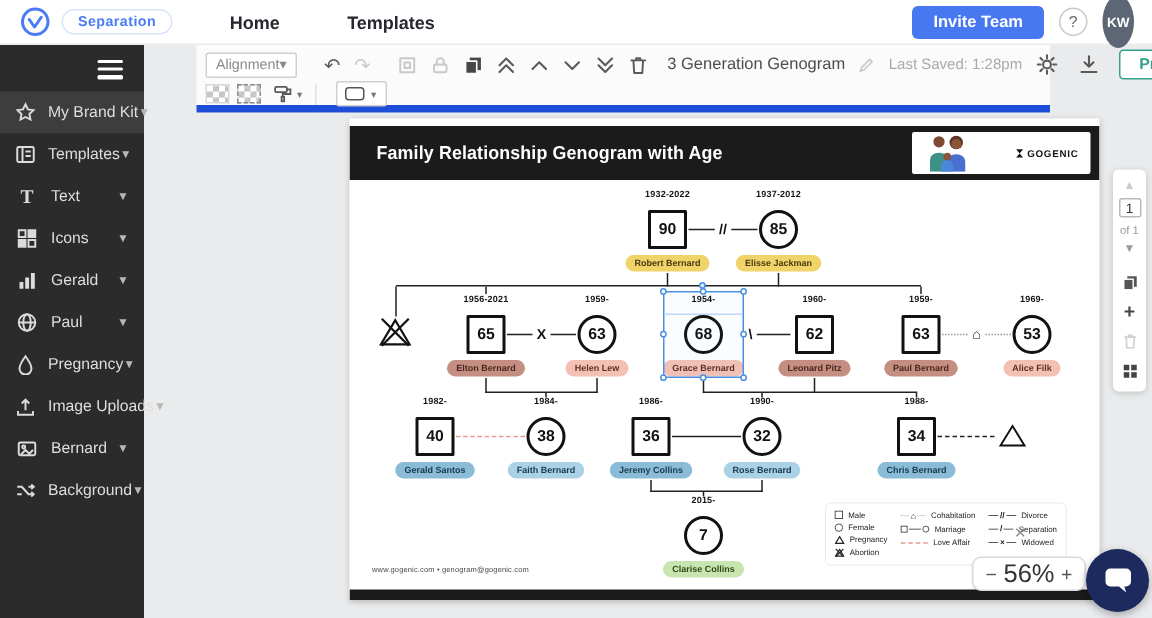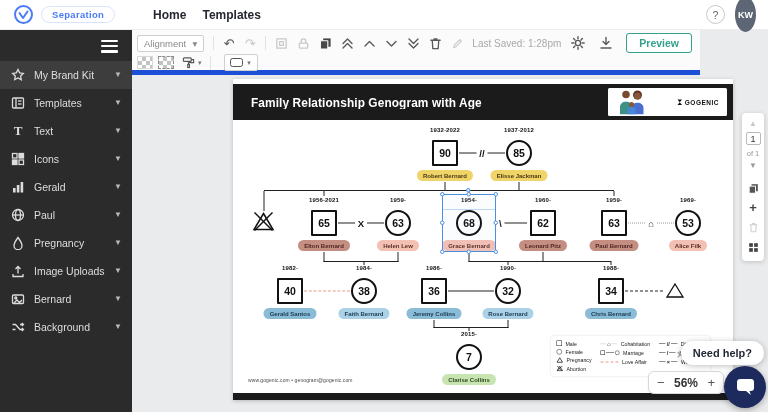--- a/index.html
+++ b/index.html
@@ -7,32 +7,32 @@
   body { font-family:"Liberation Sans", sans-serif; background:#eaebec; }
   .app { position:relative; width:768px; height:412px; }
 
   
   .topbar { position:absolute; left:0; top:0; width:768px; height:30px; background:#fff;
             border-bottom:1px solid #ececec; display:flex; align-items:center; z-index:30; }
   .brand-logo { width:19px; height:19px; border:2.2px solid #4a7cf6; border-radius:50%;
                 margin-left:14px; display:flex; align-items:center; justify-content:center; }
   .plan-badge { margin-left:8px; font-size:9.5px; font-weight:700; color:#4a7cf6;
                 border:1px solid #d9e3fb; border-radius:10px; padding:2px 10px; letter-spacing:.3px; }
-  .top-nav { display:flex; gap:16px; margin-left:38px; }
+  .top-nav { display:flex; gap:45px; margin-left:38px; }
   .top-nav span { font-size:12px; font-weight:700; color:#25282e; cursor:default; }
   .topbar-right { margin-left:auto; display:flex; align-items:center; gap:10px; margin-right:12px; }
   .invite-btn { background:#4878f0; color:#fff; font-size:11px; font-weight:600;
                 border:none; border-radius:4px; padding:5px 14px; }
   .help-btn { width:19px; height:19px; border:1px solid #c9c9c9; border-radius:50%;
               font-size:10.5px; color:#666; display:flex; align-items:center; justify-content:center; background:#fff; }
   .avatar { width:21px; height:35px; border-radius:50%; background:#5d6675; color:#fff;
             font-size:9px; font-weight:700; display:flex; align-items:center; justify-content:center; }
 
   
-  .sidebar { position:absolute; left:0; top:30px; width:132px; height:382px; background:#2b2b2b; z-index:25; }
+  .sidebar { position:absolute; left:0; top:30px; width:96px; height:382px; background:#2b2b2b; z-index:25; }
   .burger { margin:10px 14px 8px auto; width:17px; display:block; }
   .burger i { display:block; height:2.2px; background:#fff; margin-bottom:3px; border-radius:1px; }
   .side-item { height:28px; display:flex; align-items:center; padding:0 10px; cursor:pointer; }
   .side-item.active { background:#3d3d3d; }
   .side-item .s-ico { width:16px; height:16px; display:flex; align-items:center; justify-content:center; }
   .side-item .s-ico svg { stroke:#dcdcdc; fill:none; stroke-width:1.3; }
   .side-item .t-ico { color:#dcdcdc; font-family:"Liberation Serif", serif; font-weight:700; font-size:13px; }
   .side-item .s-label { color:#dedede; font-size:10.5px; margin-left:8px; white-space:nowrap; }
   .side-item .s-caret { margin-left:auto; color:#b7b7b7; font-size:8px; }
 
@@ -142,21 +142,21 @@
              display:flex; align-items:center; justify-content:center; }
   .pp-of { font-size:7.5px; color:#999; }
   .pp-icons { margin-top:9px; display:flex; flex-direction:column; align-items:center; gap:9px; }
   .pp-icons svg { display:block; }
   .pp-plus { font-size:13px; color:#444; line-height:10px; font-weight:600; }
 
   .zoom-pill { position:absolute; right:44px; bottom:18px; width:76px; height:23px; background:#fff;
                border:1px solid #d9d9d9; border-radius:6px; display:flex; align-items:center;
                justify-content:space-between; padding:0 8px; z-index:40; box-shadow:0 1px 2px rgba(0,0,0,.08); }
   .zp-btn { font-size:13px; color:#555; line-height:1; }
-  .zp-val { font-size:12px; font-weight:700; color:#333; }
+  .zp-val { font-size:17px; font-weight:400; color:#333; }
 
   .help-pill { position:absolute; right:4px; bottom:47px; background:#fff; border-radius:14px; padding:6px 12px;
                font-size:11px; font-weight:600; color:#1f2430; box-shadow:0 1px 6px rgba(0,0,0,.25); z-index:41; }
   .help-close { position:absolute; right:84px; bottom:51px; color:#8a8a8a; font-size:13px; line-height:1; z-index:41; }
   .chat-fab { position:absolute; right:2px; bottom:4px; width:42px; height:42px; border-radius:50%;
               background:#1d2a5e; display:flex; align-items:center; justify-content:center;
               box-shadow:0 2px 6px rgba(0,0,0,.3); z-index:42; }
 </style>
 </head>
 <body>
@@ -168,20 +168,21 @@
       <svg width="11" height="10" viewBox="0 0 11 10">
           <polyline points="1.5,3 5,8 9.5,1.5" fill="none" stroke="#4a7cf6" stroke-width="2" stroke-linecap="round" stroke-linejoin="round"></polyline>
         </svg>
     </span>
     <span class="plan-badge">Separation</span>
     <nav class="top-nav">
       <span>Home</span>
       <span>Templates</span>
     </nav>
     <div class="topbar-right">
+      <button class="invite-btn">Invite Team</button>
       <span class="help-btn">?</span>
       <span class="avatar">KW</span>
     </div>
   </header>
 
   <aside class="sidebar">
     <span class="burger">
         <i></i>
         <i></i>
         <i></i>
@@ -341,20 +342,21 @@
         <svg width="13" height="13" viewBox="0 0 13 13">
             <polyline points="2,2 6.5,6.5 11,2"></polyline>
             <polyline points="2,6.5 6.5,11 11,6.5"></polyline>
           </svg>
         </span>
       <span class="tbi">
         <svg width="13" height="13" viewBox="0 0 14 14">
             <path d="M2 3.5h10M5.5 3.5V2h3v1.5M3.5 3.5l.6 9h5.8l.6-9"></path>
           </svg>
         </span>
+      <span class="doc-title">3 Generation Genogram</span>
       <span class="tbi disabled">
         <svg width="11" height="11" viewBox="0 0 14 14">
             <path d="M2 12l1-3 7-7 2 2-7 7-3 1z"></path>
           </svg>
         </span>
       <span class="last-saved">Last Saved: 1:28pm</span>
       <div class="tb-right">
         <span class="tbi">
           <svg width="14" height="14" viewBox="0 0 14 14">
               <circle cx="7" cy="7" r="2.6"></circle>
@@ -686,20 +688,19 @@
       </div>
     </div>
 
     <div class="zoom-pill">
       <span class="zp-btn">−</span>
       <span class="zp-val">56%</span>
       <span class="zp-btn">+</span>
     </div>
 
     <span class="help-close">×</span>
-    <div class="help-pill">Need help?</div>
     <div class="chat-fab">
       <svg width="21" height="19" viewBox="0 0 21 19">
         <path d="M2 4.2A3.2 3.2 0 015.2 1h10.6A3.2 3.2 0 0119 4.2v5.6a3.2 3.2 0 01-3.2 3.2h-1.3l1.3 4-4.8-4H5.2A3.2 3.2 0 012 9.8z" fill="#fff"></path>
       </svg>
     </div>
   </div>
 </div>
 
 </body></html>

